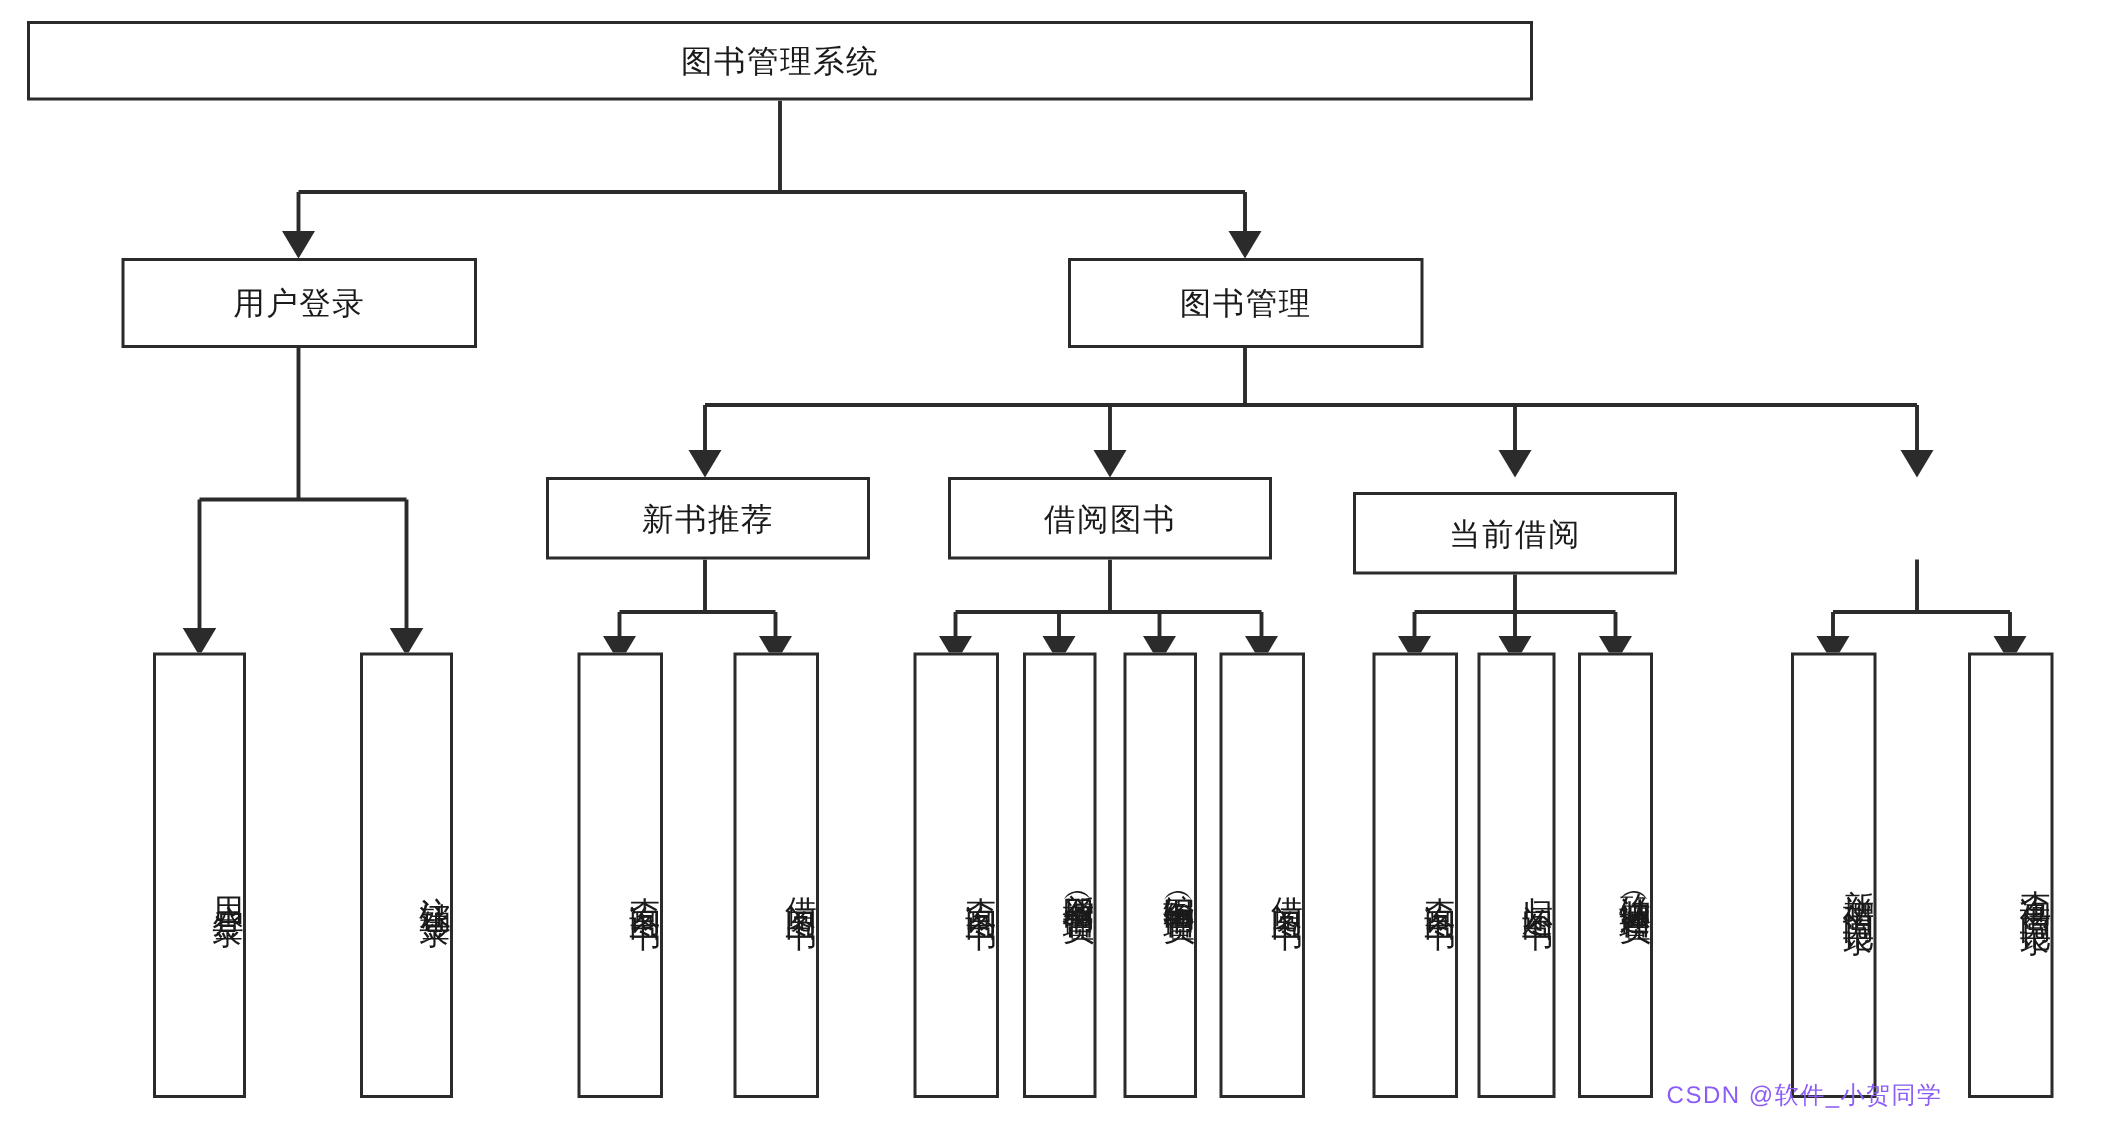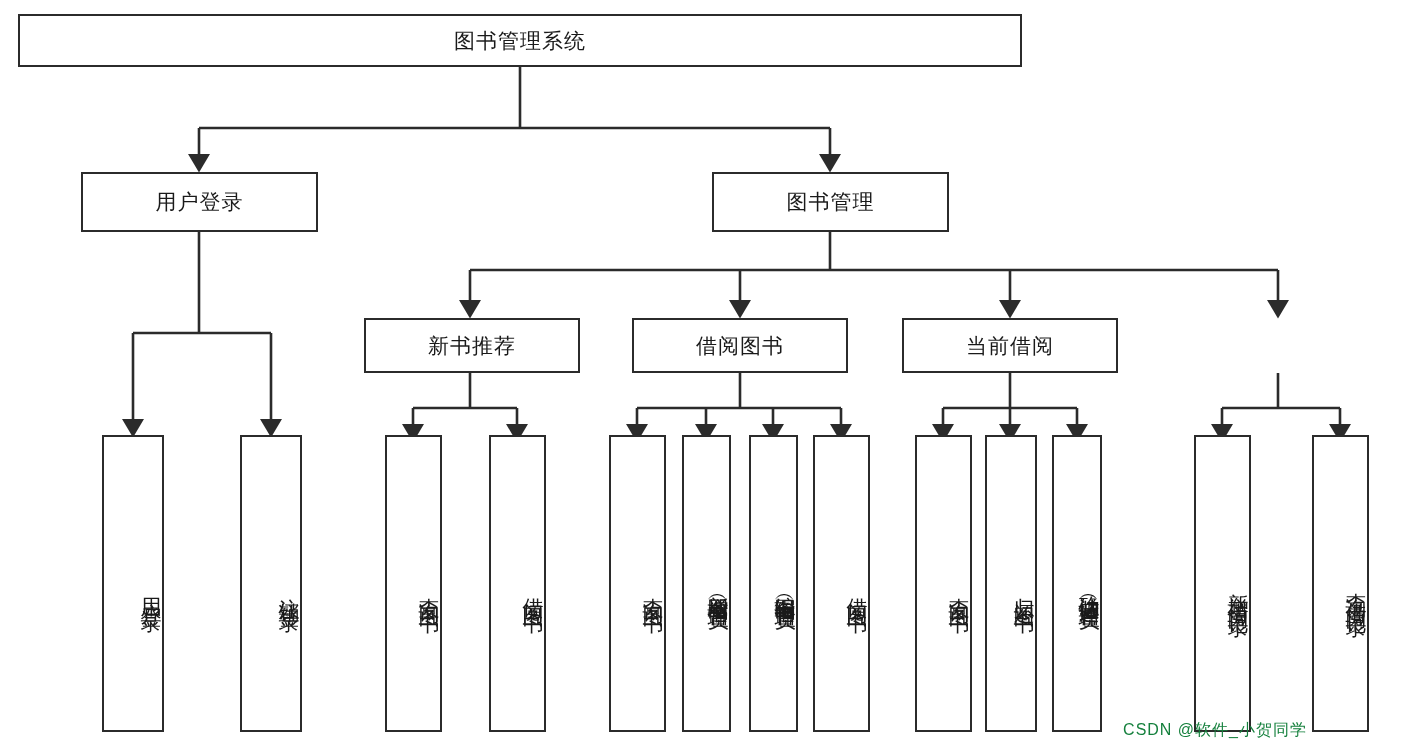--- a/index.html
+++ b/index.html
@@ -17,22 +17,22 @@
     color:#1a1a1a;
   }
   .node.h{ font-size:21px; letter-spacing:1px; }
   .node.v{
     writing-mode:vertical-rl;text-orientation:upright;
     align-items:flex-start;justify-content:center;
     padding-top:14px;font-size:21px;letter-spacing:5px;line-height:1.0;
   }
   .node.v.tight{ letter-spacing:2px; padding-top:8px; }
   #watermark{
-    position:absolute;right:12px;bottom:6px;
-    font-size:16px;color:#15803d;letter-spacing:1px;
+    position:absolute;right:24px;bottom:6px;
+    font-size:16px;color:#8b5cf6;letter-spacing:1px;
     white-space:nowrap;user-select:none;
   }
 </style>
 </head>
 <body>
 
 <div id="diagram-root">
 
   <svg class="connectors" viewBox="0 0 1405 747" xmlns="http://www.w3.org/2000/svg">
     <defs>
@@ -84,21 +84,21 @@
     </g>
   </svg>
 
   <div class="node h" style="left:18px;top:14px;width:1004px;height:53px;">图书管理系统</div>
 
   <div class="node h" style="left:81px;top:172px;width:237px;height:60px;">用户登录</div>
   <div class="node h" style="left:712px;top:172px;width:237px;height:60px;">图书管理</div>
 
   <div class="node h" style="left:364px;top:318px;width:216px;height:55px;">新书推荐</div>
   <div class="node h" style="left:632px;top:318px;width:216px;height:55px;">借阅图书</div>
-  <div class="node h" style="left:902px;top:318px;width:216px;height:55px;">当前借阅</div>
+  <div class="node h" style="left:902px;top:328px;width:216px;height:55px;">当前借阅</div>
 
   <div class="node v" style="left:102px;top:435px;width:62px;height:297px;">用户登录</div>
   <div class="node v" style="left:240px;top:435px;width:62px;height:297px;">注销登录</div>
 
   <div class="node v" style="left:385px;top:435px;width:57px;height:297px;">查询图书</div>
   <div class="node v" style="left:489px;top:435px;width:57px;height:297px;">借阅图书</div>
 
   <div class="node v" style="left:609px;top:435px;width:57px;height:297px;">查询图书</div>
   <div class="node v tight" style="left:682px;top:435px;width:49px;height:297px;">新增图书（管理员）</div>
   <div class="node v tight" style="left:749px;top:435px;width:49px;height:297px;">编辑图书（管理员）</div>

